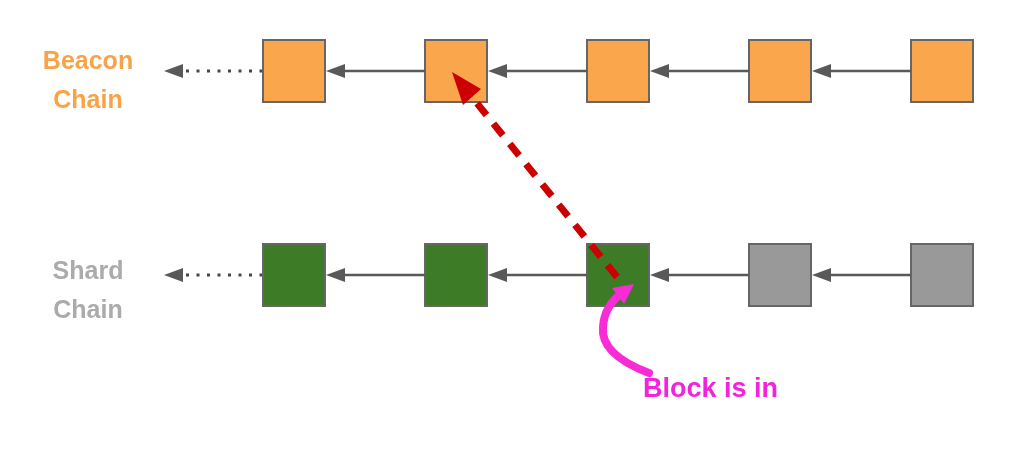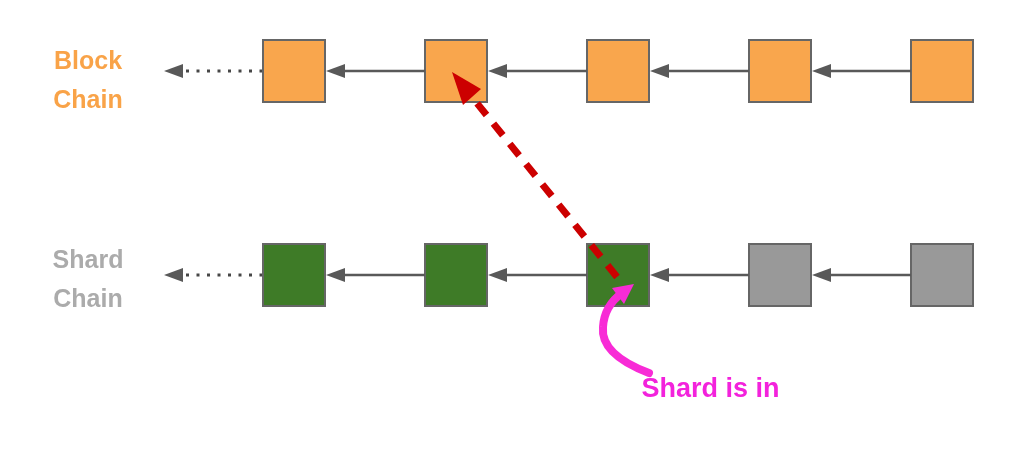--- a/index.html
+++ b/index.html
@@ -15,21 +15,21 @@
   .chain-label {
     position: absolute;
     left: 17px;
     width: 142px;
     text-align: center;
     font-weight: bold;
     font-size: 25px;
     line-height: 39px;
   }
   .beacon-label { top: 41px; color: var(--beacon_label, #F9A348); }
-  .shard-label  { top: 240px; color: var(--shard_label, #ABABAB); }
+  .shard-label  { top: 251px; color: var(--shard_label, #ABABAB); }
   .annotation {
     position: absolute;
     left: 593px;
     top: 371px;
     width: 235px;
     text-align: center;
     font-weight: bold;
     font-size: 27px;
     line-height: 34px;
     color: var(--annotation_text, #F322DC);
@@ -112,25 +112,25 @@
       <polygon class="red-head" points="452,72 481,89 463,105"></polygon>
     </g>
 
     <g>
       <path class="magenta-curve" d="M 649 373 C 620 362, 601 347, 603 327 C 604 311, 611 301, 622 293"></path>
       <polygon class="magenta-head" points="634,284 624,304 612,288"></polygon>
     </g>
   </svg>
 
   <div class="chain-label beacon-label">
-    <div>Block</div>
+    <div>Beacon</div>
     <div>Chain</div>
   </div>
   <div class="chain-label shard-label">
     <div>Shard</div>
     <div>Chain</div>
   </div>
 
   <div class="annotation">
-    <div>Shard is in</div>
+    <div>Block is in</div>
   </div>
 
 </div>
 
 </body></html>

